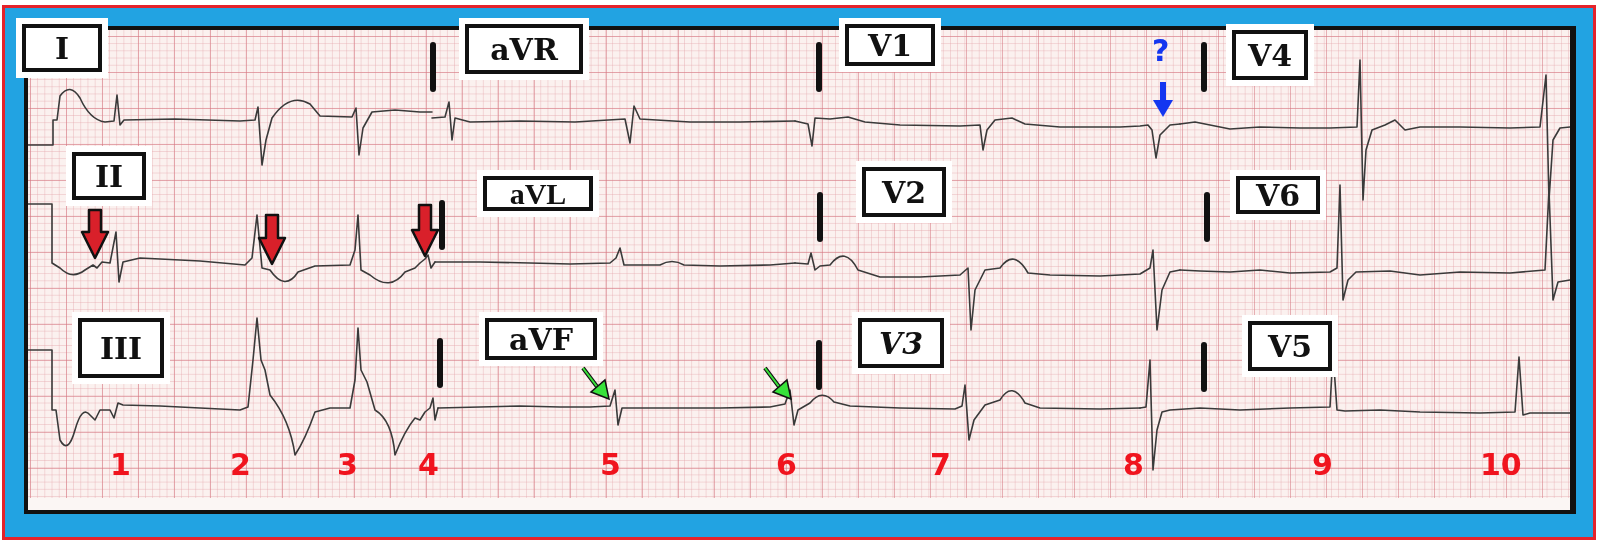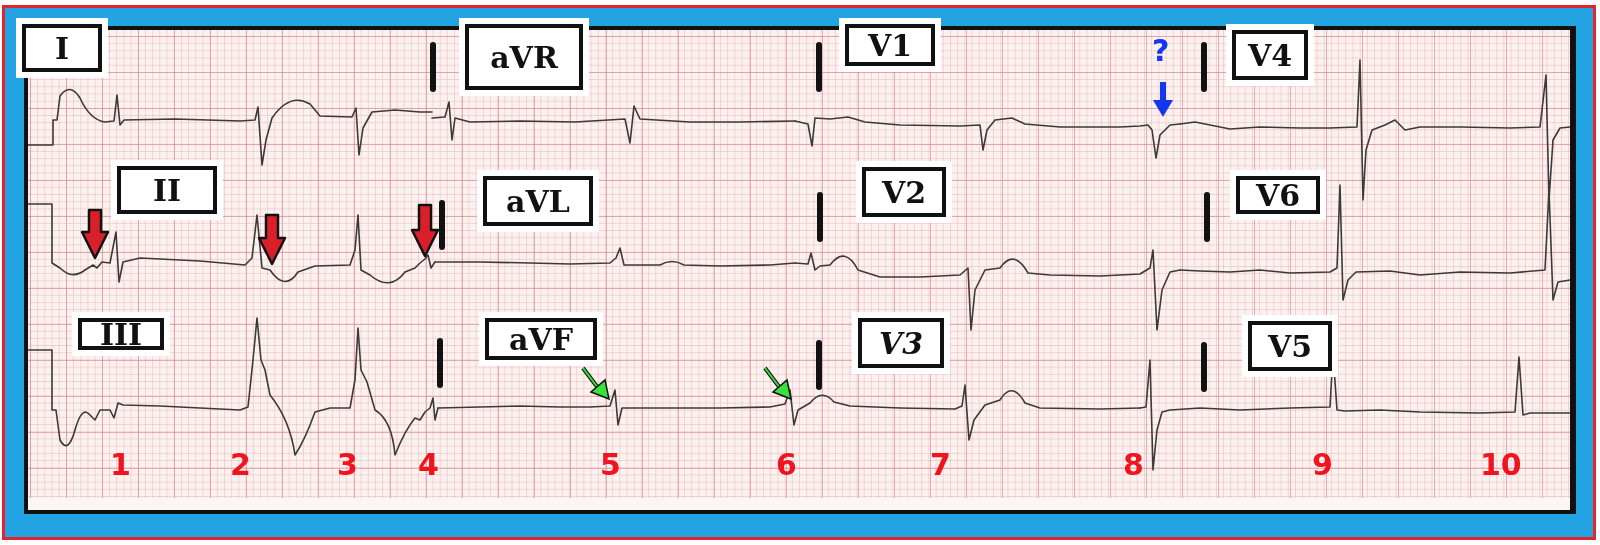--- a/index.html
+++ b/index.html
@@ -48,30 +48,30 @@
 
       <path d="M28,350 L52,350 L52,410 L56,410 L60,440 Q68,455 75,430 Q82,405 90,415 L95,420 L100,410 L110,410 L114,418 L118,403 L123,405 L160,406 L200,408 L240,410 L248,407 L253,360 L257,318 L261,360 L265,370 L270,395 Q290,420 295,455 Q305,440 315,412 L330,408 L350,408 L355,380 L358,328 L361,370 L367,382 L375,410 Q392,420 395,455 Q405,430 415,418 L420,420 L425,412 L430,408 L433,398 L435,420 L438,408"></path>
       <path d="M438,408 L480,407 L520,406 L560,407 L590,407 L610,406 L615,390 L618,425 L622,408 L660,408 L720,408 L770,407 L785,404 L790,390 L794,425 L798,410 L810,403 Q822,388 834,402 L850,406 L900,408 L955,409 L962,406 L965,385 L969,440 L974,420 L985,405 L1000,400 Q1012,380 1025,403 L1040,408 L1100,409 L1140,408"></path>
       <path d="M1140,408 L1146,407 L1150,360 L1153,470 L1157,430 L1162,412 L1170,410 L1200,408 L1240,410 L1290,408 L1330,407 L1333,353 L1337,410 L1345,411 L1380,410 L1420,412 L1480,413 L1515,412 L1519,357 L1523,415 L1530,413 L1570,413"></path>
     </g>
   </svg>
   <div class="paper-bottom-strip"></div>
 </div>
 
 <div class="lead-label" style="left:22px; top:24px; width:80px; height:48px;">I</div>
-<div class="lead-label" style="left:465px; top:24px; width:118px; height:66px;text-align:center;">aVR</div>
+<div class="lead-label" style="left:465px; top:24px; width:118px; height:50px;text-align:center;">aVR</div>
 <div class="lead-label" style="left:845px; top:24px; width:90px; height:42px;">V1</div>
 <div class="lead-label" style="left:1232px; top:30px; width:76px; height:50px;">V4</div>
 
-<div class="lead-label" style="left:72px; top:166px; width:100px; height:48px;margin-left:45px;">II</div>
-<div class="lead-label" style="left:483px; top:176px; width:110px; height:50px;">aVL</div>
+<div class="lead-label" style="left:72px; top:152px; width:74px; height:48px;">II</div>
+<div class="lead-label" style="left:483px; top:176px; width:110px; height:35px;font-family:Liberation Serif, serif;">aVL</div>
 <div class="lead-label" style="left:862px; top:167px; width:84px; height:50px;">V2</div>
 <div class="lead-label" style="left:1236px; top:176px; width:84px; height:38px;">V6</div>
 
-<div class="lead-label" style="left:78px; top:318px; width:86px; height:32px;">III</div>
+<div class="lead-label" style="left:78px; top:318px; width:86px; height:60px;">III</div>
 <div class="lead-label" style="left:485px; top:318px; width:112px; height:42px;">aVF</div>
 <div class="lead-label" style="left:858px; top:318px; width:86px; height:50px;font-style:italic;">V3</div>
 <div class="lead-label" style="left:1236px; top:321px; width:84px; height:50px;margin-left:12px;">V5</div>
 
 <div class="lead-marker" style="left:430px; top:42px;"></div>
 <div class="lead-marker" style="left:816px; top:42px;"></div>
 <div class="lead-marker" style="left:1201px; top:42px;"></div>
 <div class="lead-marker" style="left:439px; top:200px;"></div>
 <div class="lead-marker" style="left:817px; top:192px;"></div>
 <div class="lead-marker" style="left:1204px; top:192px;"></div>

